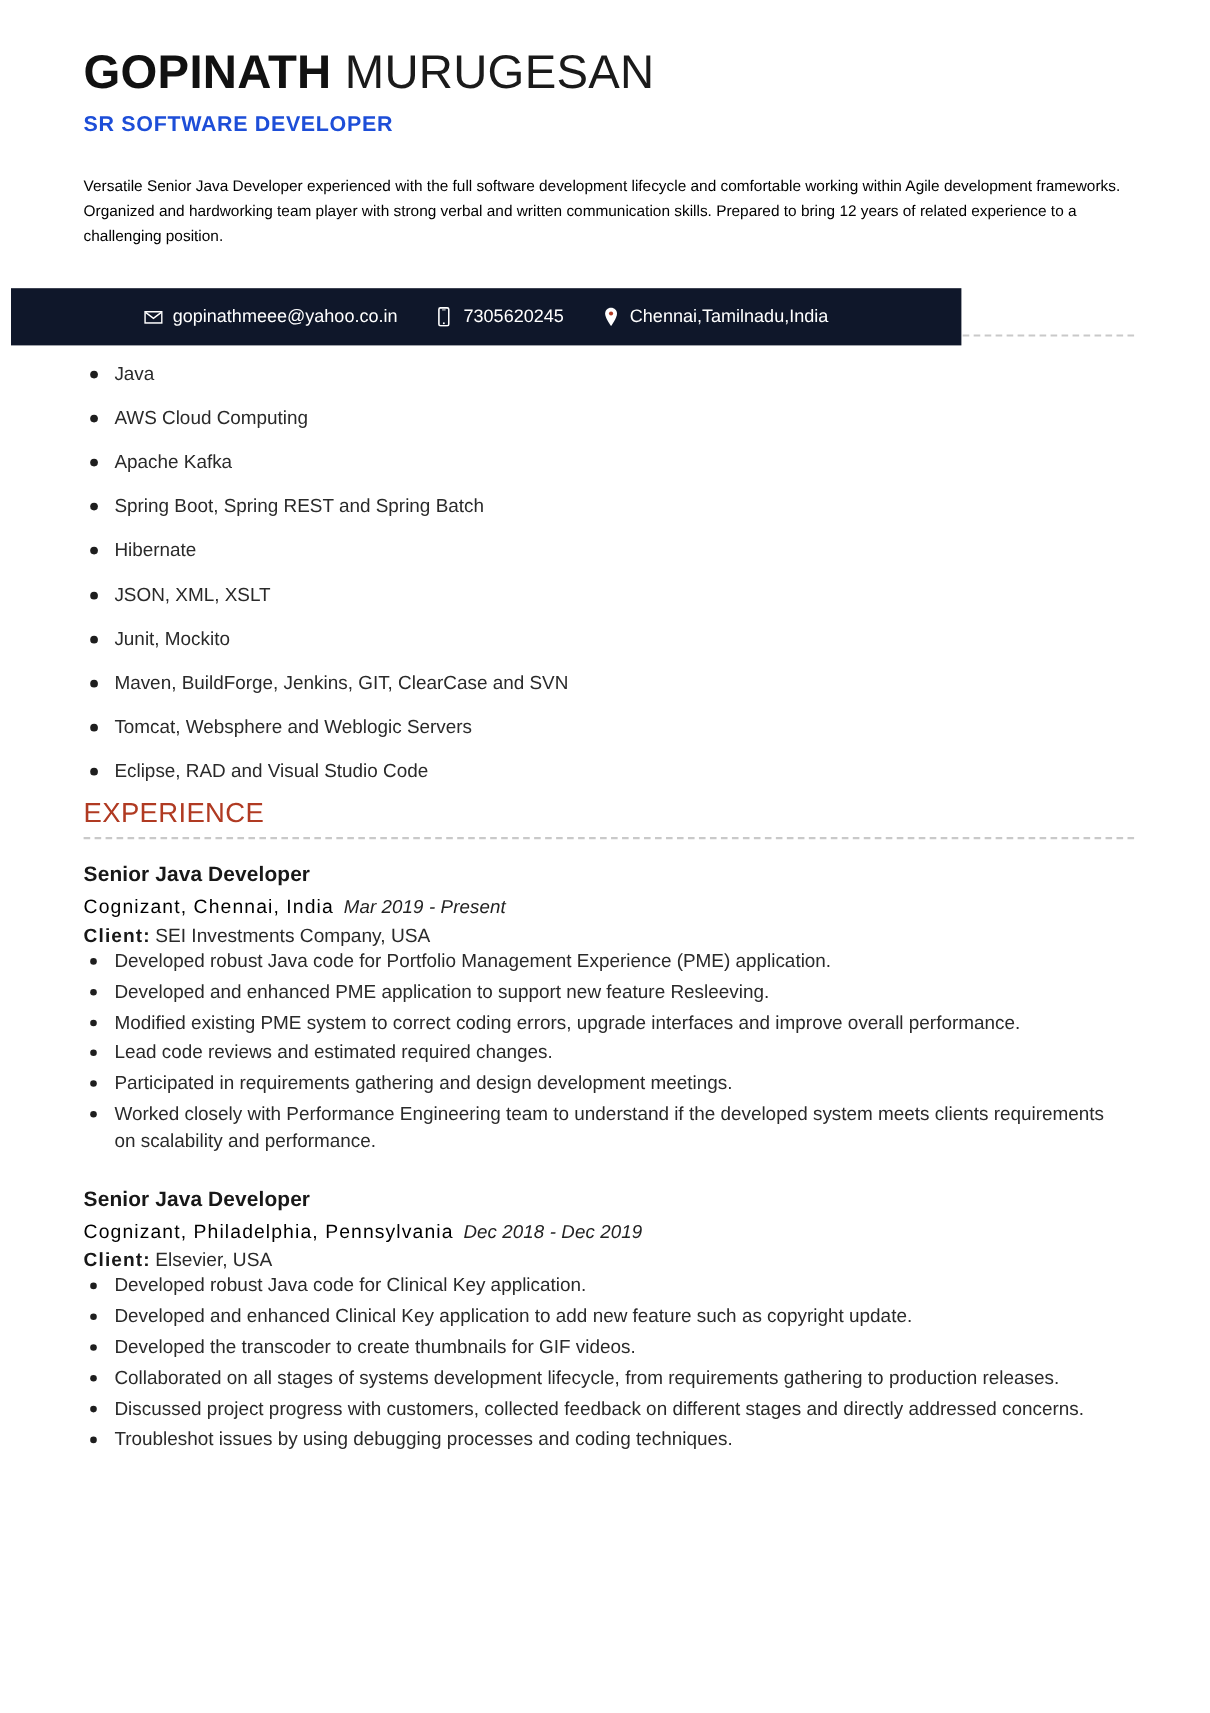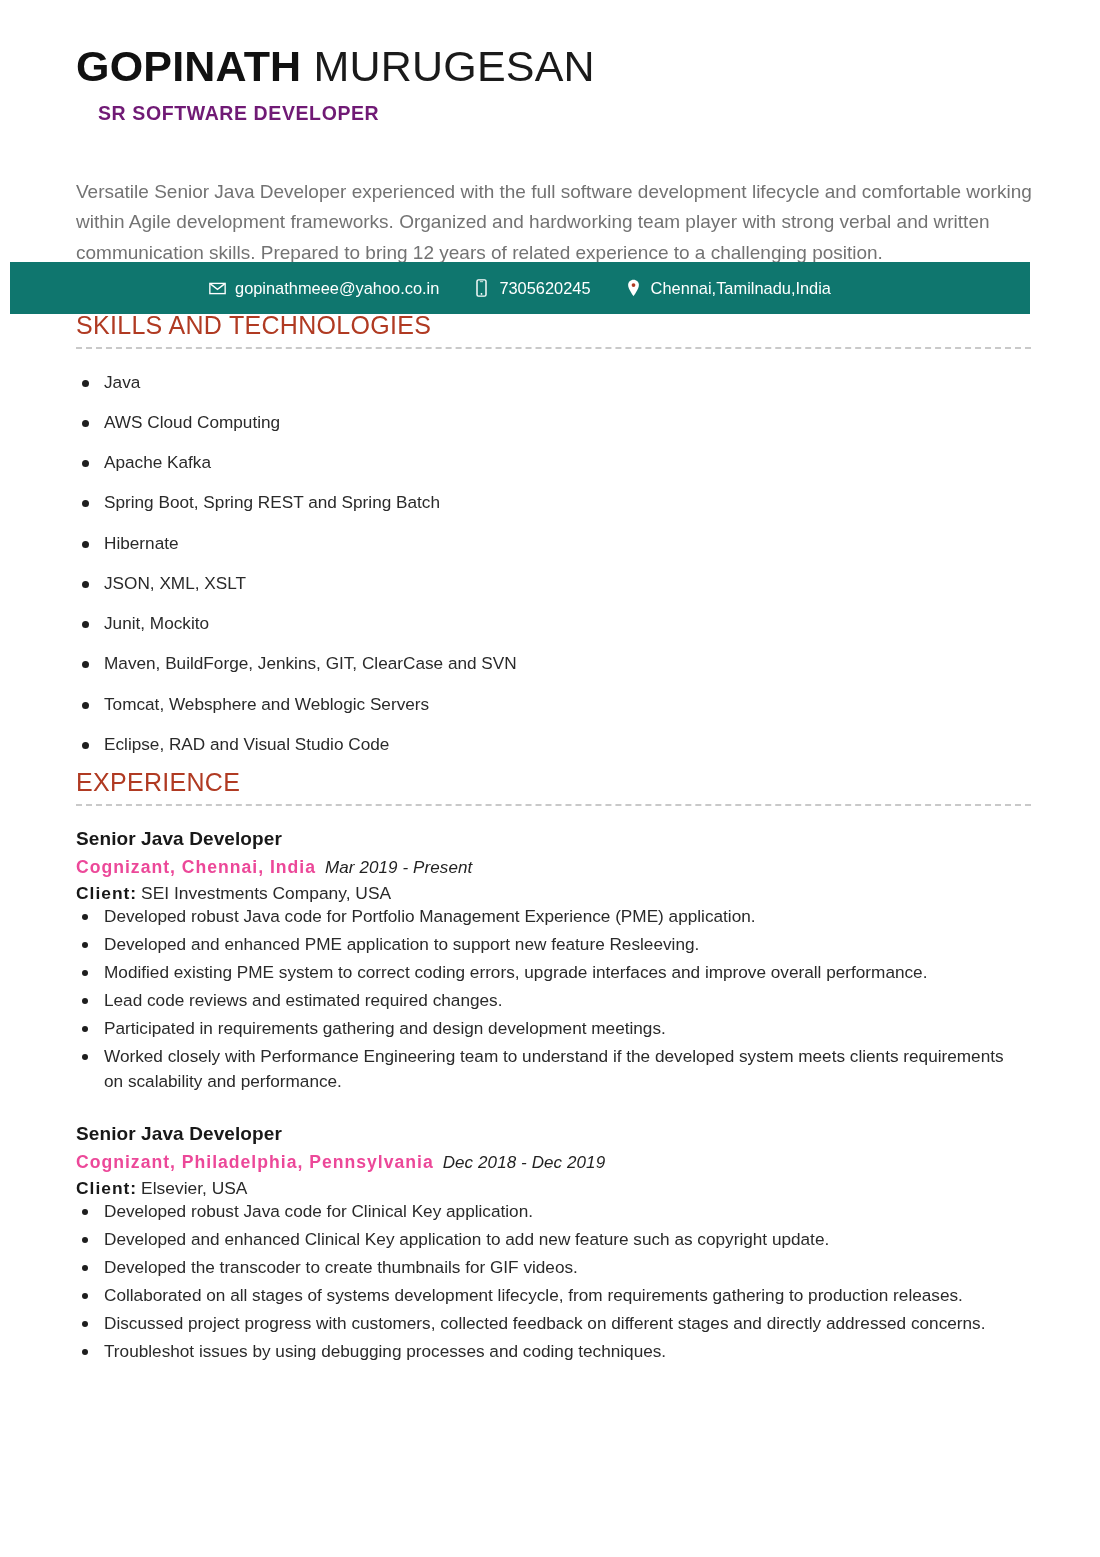--- a/index.html
+++ b/index.html
@@ -39,41 +39,40 @@
   }
   .name-last {
     font-weight: normal;
     color: #1a1a1a;
   }
   .job-title {
     margin-top: 12px;
     font-size: 19.5px;
     font-weight: bold;
     letter-spacing: 0.6px;
-    color: #701a75;
-    margin-left: 22px;
+    color: #1d4ed8;
   }
 
   
   .summary {
-    margin: 52px 0 0 0;
+    margin: 33px 0 0 0;
     padding: 0 62px 0 76px;
-    font-size: 19px;
+    font-size: 14px;
     line-height: 1.62;
-    color: #737373;
+    color: #000000;
   }
 
   
   .contact-bar {
     position: absolute;
     left: 10px;
     top: 262px;
-    width: 1020px;
+    width: 864px;
     height: 52px;
-    background: #0f766e;
+    background: #0f172a;
     display: flex;
     align-items: center;
     justify-content: center;
     gap: 34px;
   }
   .contact-item {
     display: flex;
     align-items: center;
     gap: 9px;
     color: #ffffff;
@@ -164,23 +163,23 @@
     font-weight: bold;
     color: #181818;
     letter-spacing: 0.1px;
   }
   .job-company-line {
     margin-top: 7px;
     font-size: 17.6px;
     white-space: nowrap;
   }
   .job-company {
-    font-weight: bold;
+    font-weight: normal;
     letter-spacing: 1.0px;
-    color: #ec4899;
+    color: #000000;
   }
   .job-dates {
     font-style: italic;
     font-size: 17px;
     color: #222222;
     margin-left: 9px;
     letter-spacing: 0.1px;
   }
   .job-client-line {
     margin-top: 5px;

